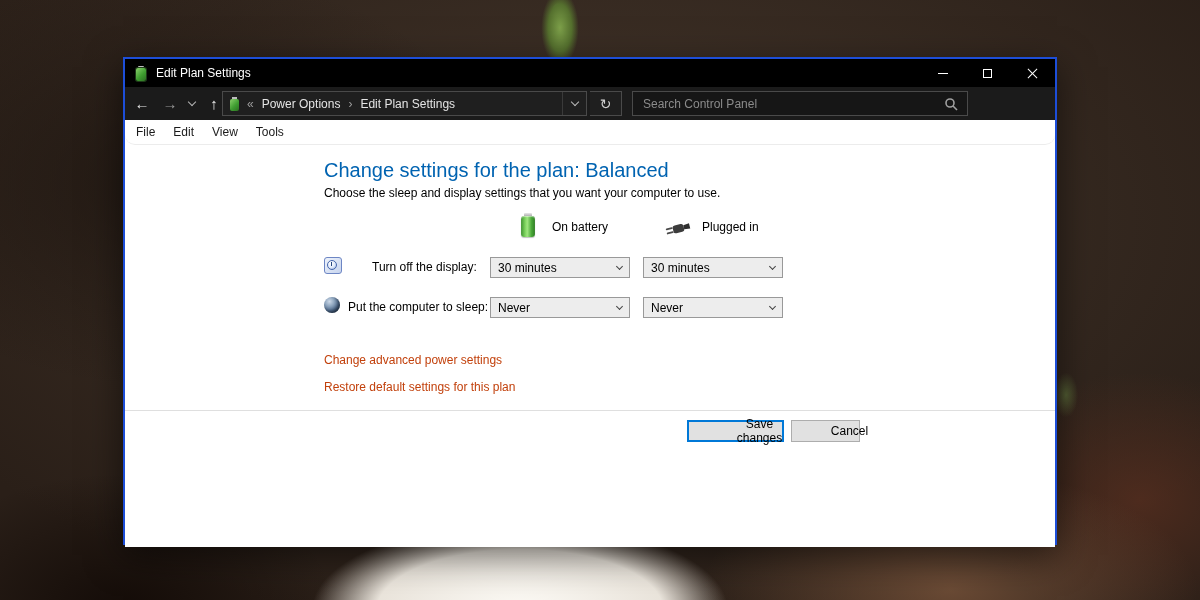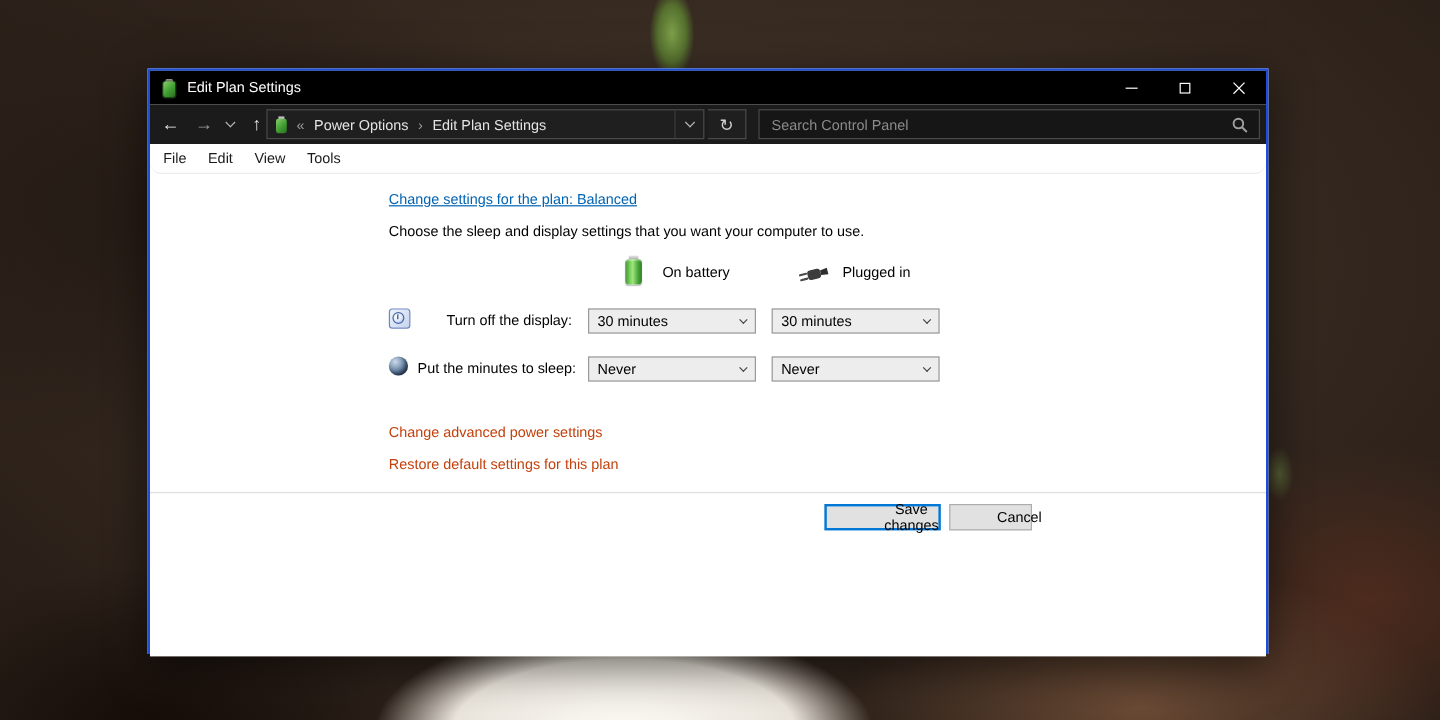--- a/index.html
+++ b/index.html
@@ -49,34 +49,34 @@
     display:flex; align-items:center; color:#e4e4e4; font-size:12px; }
   .addr-icon { width:13px; height:15px; position:relative; margin:0 6px 0 5px; flex:0 0 auto; }
   .addr-icon .cell { position:absolute; left:2px; top:3px; width:9px; height:12px; border-radius:2px;
     background:linear-gradient(135deg,#8ad06b 0%,#3f9e31 55%,#2c6e22 100%); }
   .addr-icon .cap { position:absolute; left:4px; top:1px; width:5px; height:3px; background:#bdbdbd; }
   .crumb-sep { color:#9d9d9d; margin:0 8px; font-size:12px; }
   .crumb { color:#e4e4e4; white-space:nowrap; }
   .addr-drop { margin-left:auto; width:24px; height:100%; display:flex; align-items:center; justify-content:center; color:#b9b9b9; border-left:1px solid #3a3a3a; }
   .refreshbtn { position:absolute; left:465px; top:4px; width:32px; height:25px; border:1px solid #4a4a4a; border-left:none;
     display:flex; align-items:center; justify-content:center; color:#cfcfcf; font-size:14px; background:#1f1f1f; }
-  .searchbox { position:absolute; left:507px; top:4px; width:418px; height:25px; background:#161616; border:1px solid #4a4a4a; display:flex; align-items:center; }
+  .searchbox { position:absolute; left:507px; top:4px; width:336px; height:25px; background:#161616; border:1px solid #4a4a4a; display:flex; align-items:center; }
   .searchbox input { flex:1; height:100%; background:transparent; border:none; outline:none; color:#cfcfcf; font-size:12px; padding:0 10px; font-family:inherit; }
   .searchbox input::placeholder { color:#8b8b8b; }
   .mag { width:14px; height:14px; margin-right:9px; flex:0 0 auto; }
 
   
   .menubar { position:absolute; left:0; top:61px; width:100%; height:25px; background:#fff; border-bottom:1px solid #ececec;
     display:flex; align-items:center; color:#1a1a1a; font-size:12px;border-radius:10px; }
   .menu-item { padding:0 9px; }
   .menu-item:first-child { margin-left:2px; }
 
   
   .content { position:absolute; left:0; top:86px; width:100%; height:265px; background:#fff; }
-  .page-title { position:absolute; left:199px; top:14px; font-size:12px; color:#0063b1;text-decoration:underline; }
+  .page-title { position:absolute; left:199px; top:14px; font-size:20px; color:#0063b1; }
   .page-sub { position:absolute; left:199px; top:41px; font-size:12px; color:#000; }
 
   .colhdr { position:absolute; top:75px; font-size:12px; color:#000; }
   .battery-icon { position:absolute; left:395px; top:68px; width:16px; height:24px; }
   .battery-icon .cap { position:absolute; left:4px; top:0; width:8px; height:4px; background:linear-gradient(#e8e8e8,#9e9e9e); border-radius:1px; }
   .battery-icon .body { position:absolute; left:1px; top:3px; width:14px; height:21px; border-radius:3px;
     background:linear-gradient(90deg,#3f9231 0%,#7ed45f 30%,#9fe57f 45%,#4aa839 75%,#2f7d24 100%); box-shadow:inset 0 1px 1px rgba(255,255,255,.5), 0 1px 1px rgba(0,0,0,.25); }
   .plug-icon { position:absolute; left:538px; top:76px; width:28px; height:16px; }
 
   .row-icon-display { position:absolute; left:199px; top:112px; width:18px; height:17px;
@@ -204,21 +204,21 @@
     <div class="combo" style="left:365px; top:112px;">
       <span>30 minutes</span>
         <span class="chev"></span>
     </div>
     <div class="combo" style="left:518px; top:112px;">
       <span>30 minutes</span>
         <span class="chev"></span>
     </div>
 
     <div class="row-icon-sleep"></div>
-    <span class="row-label" style="left:223px; top:155px;">Put the minutes to sleep:</span>
+    <span class="row-label" style="left:223px; top:155px;">Put the computer to sleep:</span>
     <div class="combo" style="left:365px; top:152px;">
       <span>Never</span>
         <span class="chev"></span>
     </div>
     <div class="combo" style="left:518px; top:152px;">
       <span>Never</span>
         <span class="chev"></span>
     </div>
 
     <a class="cp-link" style="top:208px;" href="#">Change advanced power settings</a>

